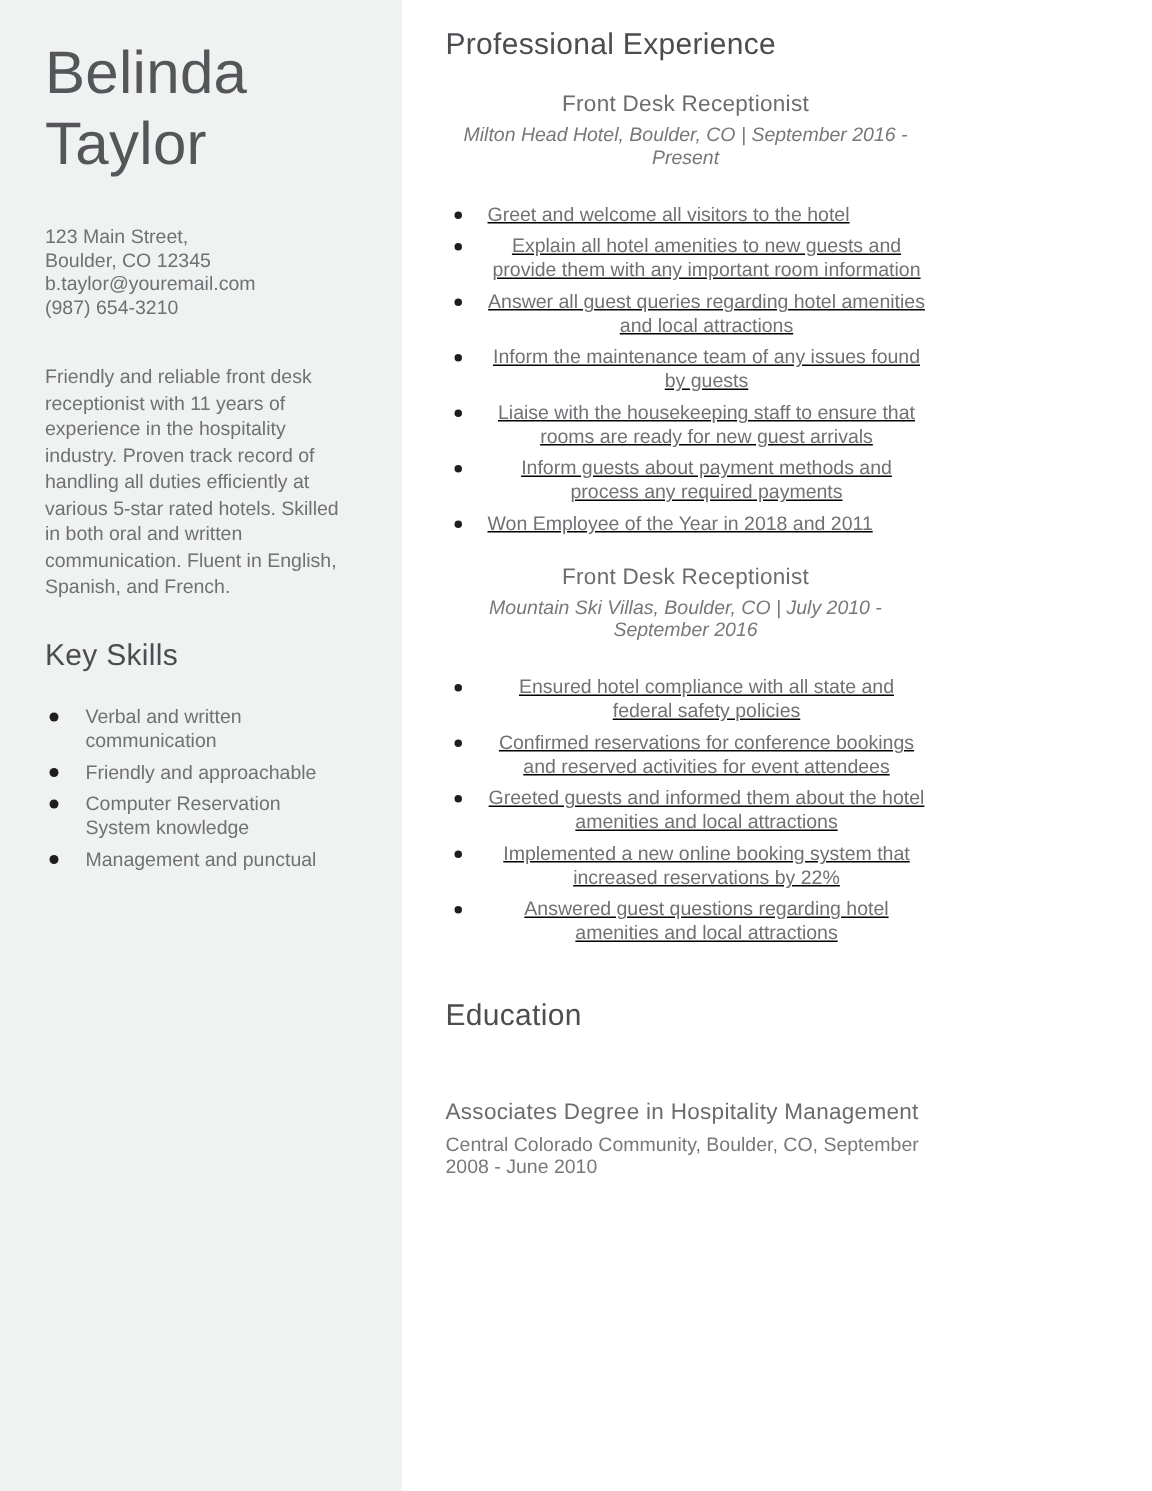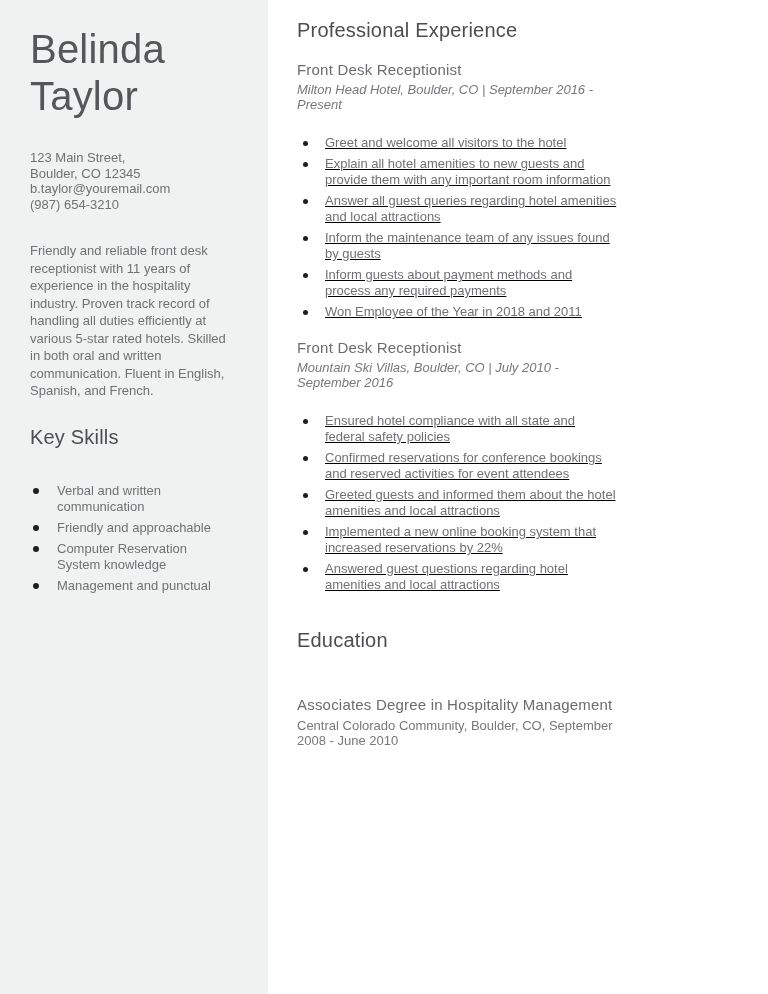--- a/index.html
+++ b/index.html
@@ -48,21 +48,21 @@
   }
   .side-heading {
     margin-top: 26px;
     font-size: 20px;
     font-weight: 500;
     color: #4c4d51;
     letter-spacing: 0.2px;
   }
   ul.bullets {
     list-style: none;
-    margin-top: 34px;
+    margin-top: 21px;
   }
   ul.bullets li {
     display: flex;
     align-items: flex-start;
     margin-bottom: 5px;
   }
   .dot {
     width: 6px;
     height: 6px;
     border-radius: 50%;
@@ -81,21 +81,21 @@
   .main {
     flex: 1;
     padding: 19px 31px 30px 29px;
   }
   .section-heading {
     font-size: 20px;
     font-weight: 500;
     color: #4c4d51;
     letter-spacing: 0.2px;
   }
-  .job { margin-top: 19px; }
+  .job { margin-top: 19px; text-align: center; }
   .job-title {
     font-size: 15px;
     font-weight: 400;
     color: #6b6c70;
     letter-spacing: 0.2px;
   }
   .job-meta {
     margin-top: 4px;
     font-size: 13px;
     font-style: italic;
@@ -181,20 +181,24 @@
         <li>
           <span class="dot"></span>
           <span class="txt">Answer all guest queries regarding hotel amenities and local attractions</span>
         </li>
         <li>
           <span class="dot"></span>
           <span class="txt">Inform the maintenance team of any issues found by guests</span>
         </li>
         <li>
           <span class="dot"></span>
+          <span class="txt">Liaise with the housekeeping staff to ensure that rooms are ready for new guest arrivals</span>
+        </li>
+        <li>
+          <span class="dot"></span>
           <span class="txt">Inform guests about payment methods and process any required payments</span>
         </li>
         <li>
           <span class="dot"></span>
           <span class="txt">Won Employee of the Year in 2018 and 2011</span>
         </li>
       </ul>
     </section>
 
     <section class="job">

